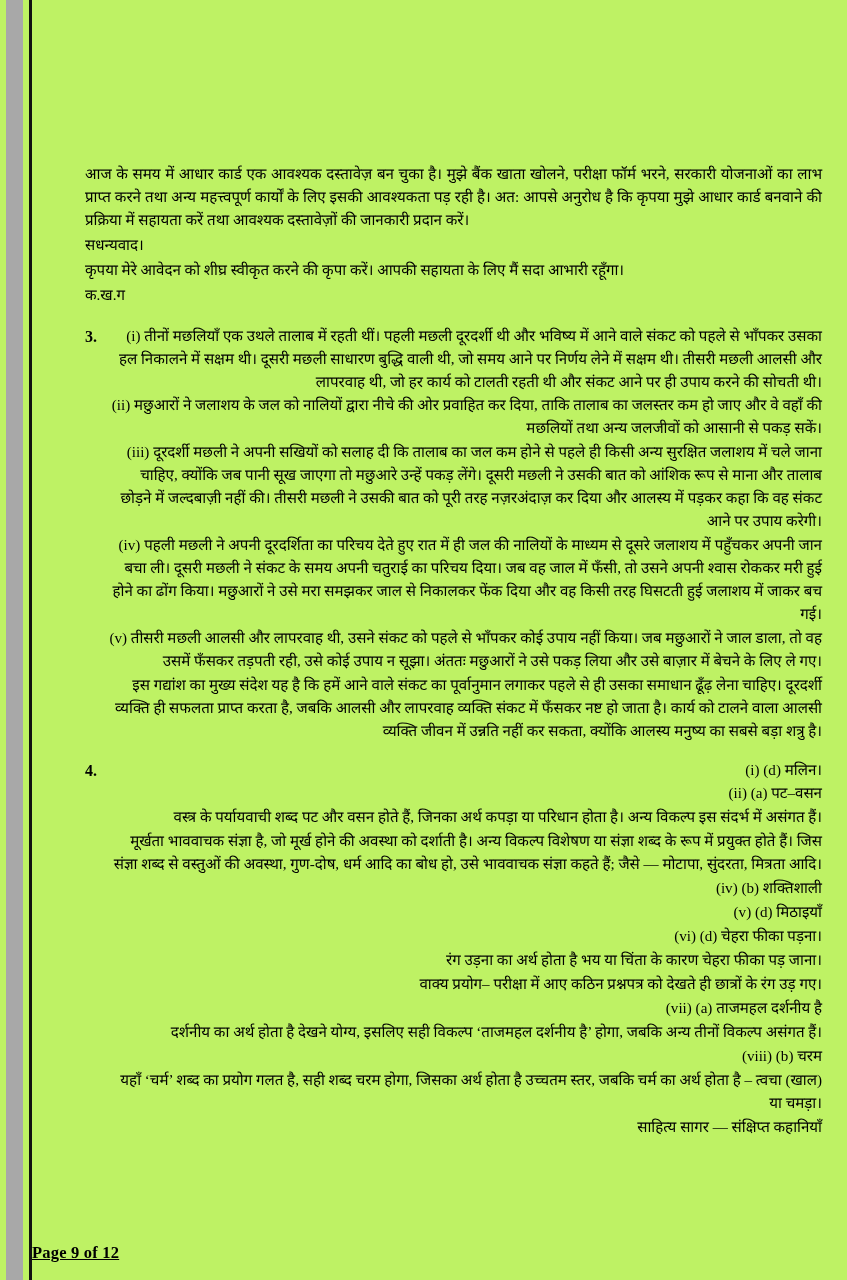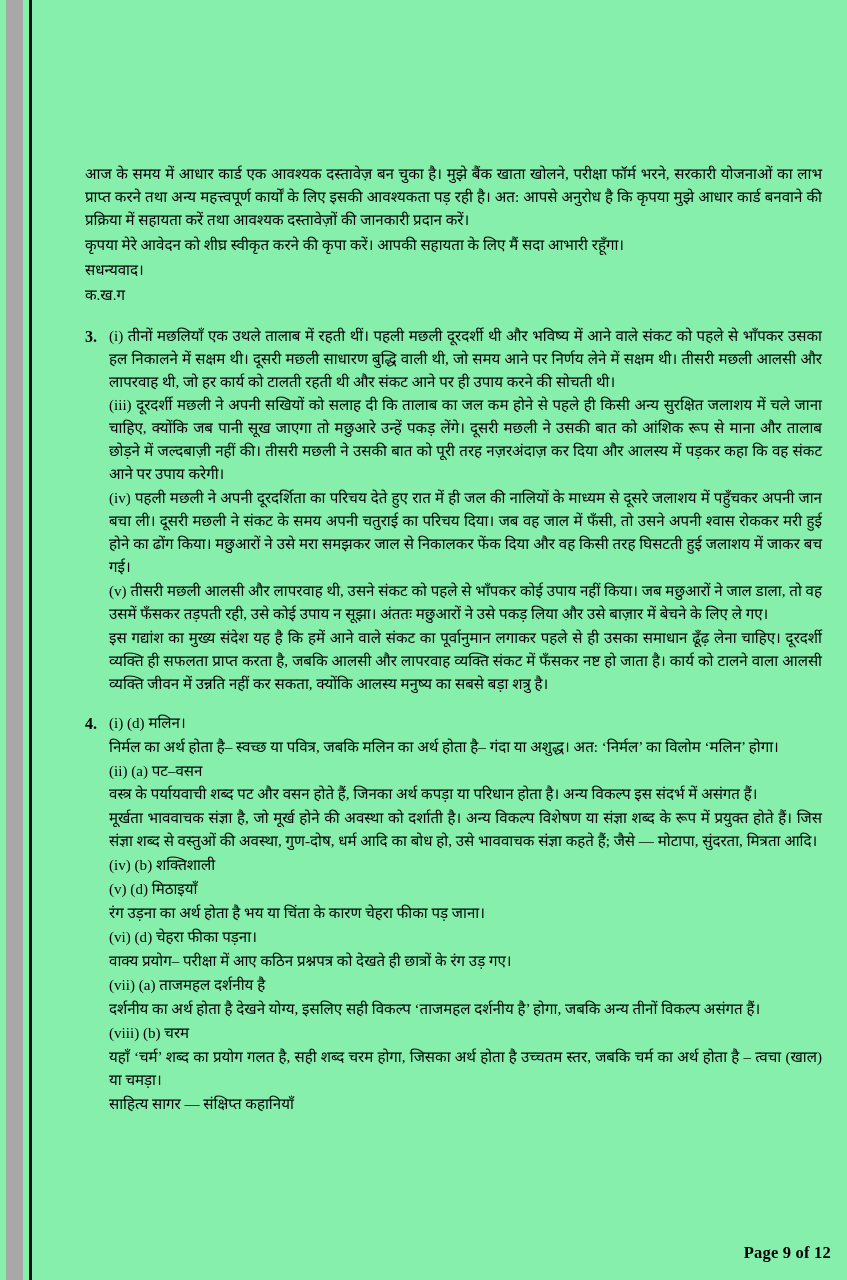--- a/index.html
+++ b/index.html
@@ -9,21 +9,21 @@
     background: #ffffff;
   }
   body {
     font-family: "Liberation Serif", "DejaVu Serif", serif;
     color: #000000;
   }
   .page {
     position: relative;
     width: 847px;
     height: 1280px;
-    background: #86efac;
+    background: #bef264;
     overflow: hidden;
     box-sizing: border-box;
   }
   
   .spine-band {
     position: absolute;
     left: 6px;
     top: 0;
     width: 17px;
     height: 1280px;
@@ -78,82 +78,84 @@
   .qnum {
     position: absolute;
     left: 0;
     top: 0;
     font-weight: 700;
     font-size: 16px;
     line-height: 1.52;
   }
   .qbody > .para {
     margin-bottom: 1px;
+    text-align: right;
   }
 
   .spacer-sm { height: 6px; }
 
   .footer {
     position: absolute;
     left: 32px;
     right: 16px;
     top: 1243px;
-    text-align: right;
+    text-align: left;
     z-index: 4;
+    text-decoration: underline;
   }
   .footer-text {
     font-size: 16.5px;
     font-weight: 700;
     letter-spacing: 0.2px;
   }
 </style>
 </head>
 <body>
 
 <div class="page">
 
   <div class="spine-band"></div>
   <div class="spine-rule"></div>
 
   <div class="content">
 
     <div class="block">
       <p class="para">आज के समय में आधार कार्ड एक आवश्यक दस्तावेज़ बन चुका है। मुझे बैंक खाता खोलने, परीक्षा फॉर्म भरने, सरकारी योजनाओं का लाभ प्राप्त करने तथा अन्य महत्त्वपूर्ण कार्यों के लिए इसकी आवश्यकता पड़ रही है। अत: आपसे अनुरोध है कि कृपया मुझे आधार कार्ड बनवाने की प्रक्रिया में सहायता करें तथा आवश्यक दस्तावेज़ों की जानकारी प्रदान करें।</p>
+      <p class="para plain">सधन्यवाद।</p>
       <p class="para">कृपया मेरे आवेदन को शीघ्र स्वीकृत करने की कृपा करें। आपकी सहायता के लिए मैं सदा आभारी रहूँगा।</p>
-      <p class="para plain">सधन्यवाद।</p>
       <p class="para plain">क.ख.ग</p>
     </div>
 
     <div class="spacer-sm"></div>
 
     <div class="qblock">
       <span class="qnum">3.</span>
       <div class="qbody">
         <p class="para">(i) तीनों मछलियाँ एक उथले तालाब में रहती थीं। पहली मछली दूरदर्शी थी और भविष्य में आने वाले संकट को पहले से भाँपकर उसका हल निकालने में सक्षम थी। दूसरी मछली साधारण बुद्धि वाली थी, जो समय आने पर निर्णय लेने में सक्षम थी। तीसरी मछली आलसी और लापरवाह थी, जो हर कार्य को टालती रहती थी और संकट आने पर ही उपाय करने की सोचती थी।</p>
+        <p class="para">(ii) मछुआरों ने जलाशय के जल को नालियों द्वारा नीचे की ओर प्रवाहित कर दिया, ताकि तालाब का जलस्तर कम हो जाए और वे वहाँ की मछलियों तथा अन्य जलजीवों को आसानी से पकड़ सकें।</p>
         <p class="para">(iii) दूरदर्शी मछली ने अपनी सखियों को सलाह दी कि तालाब का जल कम होने से पहले ही किसी अन्य सुरक्षित जलाशय में चले जाना चाहिए, क्योंकि जब पानी सूख जाएगा तो मछुआरे उन्हें पकड़ लेंगे। दूसरी मछली ने उसकी बात को आंशिक रूप से माना और तालाब छोड़ने में जल्दबाज़ी नहीं की। तीसरी मछली ने उसकी बात को पूरी तरह नज़रअंदाज़ कर दिया और आलस्य में पड़कर कहा कि वह संकट आने पर उपाय करेगी।</p>
         <p class="para">(iv) पहली मछली ने अपनी दूरदर्शिता का परिचय देते हुए रात में ही जल की नालियों के माध्यम से दूसरे जलाशय में पहुँचकर अपनी जान बचा ली। दूसरी मछली ने संकट के समय अपनी चतुराई का परिचय दिया। जब वह जाल में फँसी, तो उसने अपनी श्वास रोककर मरी हुई होने का ढोंग किया। मछुआरों ने उसे मरा समझकर जाल से निकालकर फेंक दिया और वह किसी तरह घिसटती हुई जलाशय में जाकर बच गई।</p>
         <p class="para">(v) तीसरी मछली आलसी और लापरवाह थी, उसने संकट को पहले से भाँपकर कोई उपाय नहीं किया। जब मछुआरों ने जाल डाला, तो वह उसमें फँसकर तड़पती रही, उसे कोई उपाय न सूझा। अंततः मछुआरों ने उसे पकड़ लिया और उसे बाज़ार में बेचने के लिए ले गए।</p>
         <p class="para">इस गद्यांश का मुख्य संदेश यह है कि हमें आने वाले संकट का पूर्वानुमान लगाकर पहले से ही उसका समाधान ढूँढ़ लेना चाहिए। दूरदर्शी व्यक्ति ही सफलता प्राप्त करता है, जबकि आलसी और लापरवाह व्यक्ति संकट में फँसकर नष्ट हो जाता है। कार्य को टालने वाला आलसी व्यक्ति जीवन में उन्नति नहीं कर सकता, क्योंकि आलस्य मनुष्य का सबसे बड़ा शत्रु है।</p>
       </div>
     </div>
 
     <div class="spacer-sm"></div>
 
     <div class="qblock">
       <span class="qnum">4.</span>
       <div class="qbody">
         <p class="para plain">(i) (d) मलिन।</p>
-        <p class="para">निर्मल का अर्थ होता है– स्वच्छ या पवित्र, जबकि मलिन का अर्थ होता है– गंदा या अशुद्ध। अत: ‘निर्मल’ का विलोम ‘मलिन’ होगा।</p>
         <p class="para plain">(ii) (a) पट–वसन</p>
         <p class="para">वस्त्र के पर्यायवाची शब्द पट और वसन होते हैं, जिनका अर्थ कपड़ा या परिधान होता है। अन्य विकल्प इस संदर्भ में असंगत हैं।</p>
         <p class="para">मूर्खता भाववाचक संज्ञा है, जो मूर्ख होने की अवस्था को दर्शाती है। अन्य विकल्प विशेषण या संज्ञा शब्द के रूप में प्रयुक्त होते हैं। जिस संज्ञा शब्द से वस्तुओं की अवस्था, गुण-दोष, धर्म आदि का बोध हो, उसे भाववाचक संज्ञा कहते हैं; जैसे — मोटापा, सुंदरता, मित्रता आदि।</p>
         <p class="para plain">(iv) (b) शक्तिशाली</p>
         <p class="para plain">(v) (d) मिठाइयाँ</p>
+        <p class="para plain">(vi) (d) चेहरा फीका पड़ना।</p>
         <p class="para plain"> रंग उड़ना का अर्थ होता है भय या चिंता के कारण चेहरा फीका पड़ जाना।</p>
-        <p class="para plain">(vi) (d) चेहरा फीका पड़ना।</p>
         <p class="para plain">वाक्य प्रयोग– परीक्षा में आए कठिन प्रश्नपत्र को देखते ही छात्रों के रंग उड़ गए।</p>
         <p class="para plain">(vii) (a) ताजमहल दर्शनीय है</p>
         <p class="para">दर्शनीय का अर्थ होता है देखने योग्य, इसलिए सही विकल्प ‘ताजमहल दर्शनीय है’ होगा, जबकि अन्य तीनों विकल्प असंगत हैं।</p>
         <p class="para plain">(viii) (b) चरम</p>
         <p class="para">यहाँ ‘चर्म’ शब्द का प्रयोग गलत है, सही शब्द चरम होगा, जिसका अर्थ होता है उच्चतम स्तर, जबकि चर्म का अर्थ होता है – त्वचा (खाल) या चमड़ा।</p>
         <p class="para plain">साहित्य सागर — संक्षिप्त कहानियाँ</p>
       </div>
     </div>
 
   </div>

